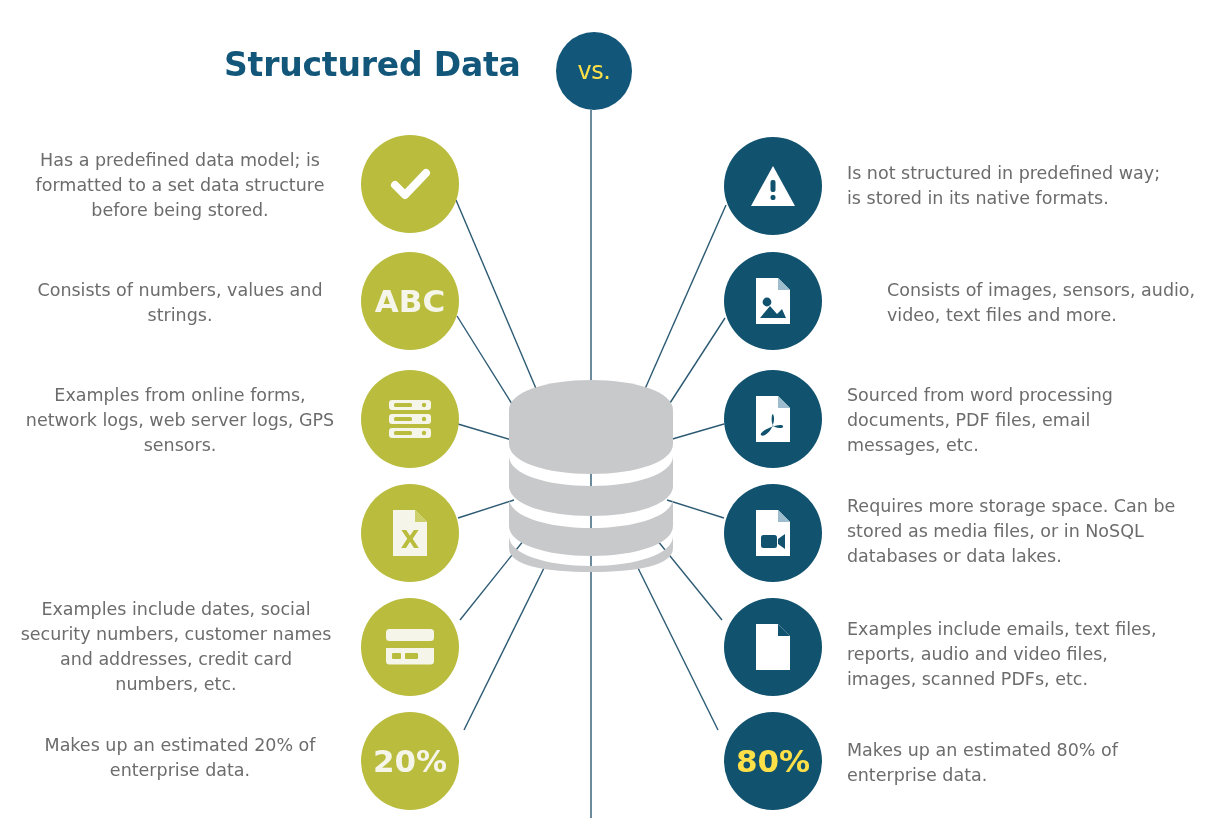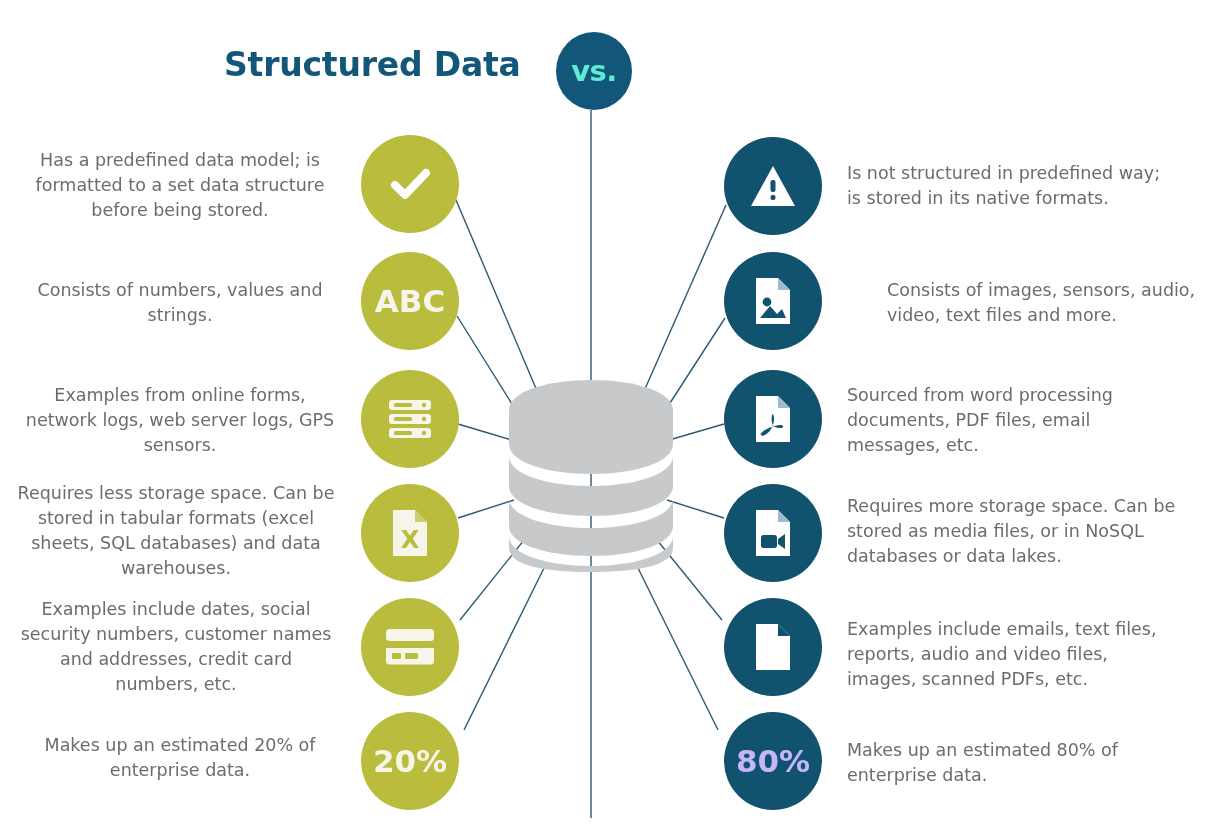--- a/index.html
+++ b/index.html
@@ -27,35 +27,35 @@
   #title-right{left:693px;top:45px;}
 
   
   #vs-badge{
     position:absolute;left:556px;top:32px;
     width:76px;height:78px;border-radius:50%;
     background:#12567a;
     display:flex;align-items:center;justify-content:center;
   }
   #vs-badge span{
-    color:#5eead4;font-weight:bold;font-size:29px;
+    color:#fde047;font-weight:normal;font-size:24px;
     letter-spacing:-0.5px;
   }
 
   
   .circle{
     position:absolute;width:98px;height:98px;border-radius:50%;
     display:flex;align-items:center;justify-content:center;
   }
   .circle.olive{background:#b9bc3c;}
   .circle.navy{background:#11526f;}
   .circle .txt{
     color:#f6f5ea;font-weight:bold;font-size:31px;letter-spacing:0px;
   }
-  .circle.navy .txt{color:#c4b5fd;}
+  .circle.navy .txt{color:#fde047;}
   .circle svg{display:block;}
 
   
   .blurb{
     position:absolute;
     font-size:17.5px;
     line-height:25px;
     color:#6c6c6c;
     font-family:"DejaVu Sans","Liberation Sans",sans-serif;
   }
@@ -193,21 +193,20 @@
     </svg>
   </div>
 
   <div class="circle navy" style="left:724px;top:712px;">
     <span class="txt">80%</span>
   </div>
 
   <div class="blurb right-align" style="left:24px;top:148px;width:312px;">Has a predefined data model; is formatted to a set data structure before being stored.</div>
   <div class="blurb right-align" style="left:24px;top:278px;width:312px;">Consists of numbers, values and strings.</div>
   <div class="blurb right-align" style="left:24px;top:383px;width:312px;">Examples from online forms, network logs, web server logs, GPS sensors.</div>
-  <div class="blurb right-align" style="left:16px;top:481px;width:320px;">Requires less storage space. Can be stored in tabular formats (excel sheets, SQL databases) and data warehouses.</div>
   <div class="blurb right-align" style="left:16px;top:597px;width:320px;">Examples include dates, social security numbers, customer names and addresses, credit card numbers, etc.</div>
   <div class="blurb right-align" style="left:24px;top:733px;width:312px;">Makes up an estimated 20% of enterprise data.</div>
 
   <div class="blurb left-align" style="left:847px;top:161px;width:330px;">Is not structured in predefined way; is stored in its native formats.</div>
   <div class="blurb left-align" style="left:847px;top:278px;width:330px;margin-left:40px;">Consists of images, sensors, audio, video, text files and more.</div>
   <div class="blurb left-align" style="left:847px;top:383px;width:330px;">Sourced from word processing documents, PDF files, email messages, etc.</div>
   <div class="blurb left-align" style="left:847px;top:494px;width:330px;">Requires more storage space. Can be stored as media files, or in NoSQL databases or data lakes.</div>
   <div class="blurb left-align" style="left:847px;top:617px;width:330px;">Examples include emails, text files, reports, audio and video files, images, scanned PDFs, etc.</div>
   <div class="blurb left-align" style="left:847px;top:738px;width:330px;">Makes up an estimated 80% of enterprise data.</div>
 

